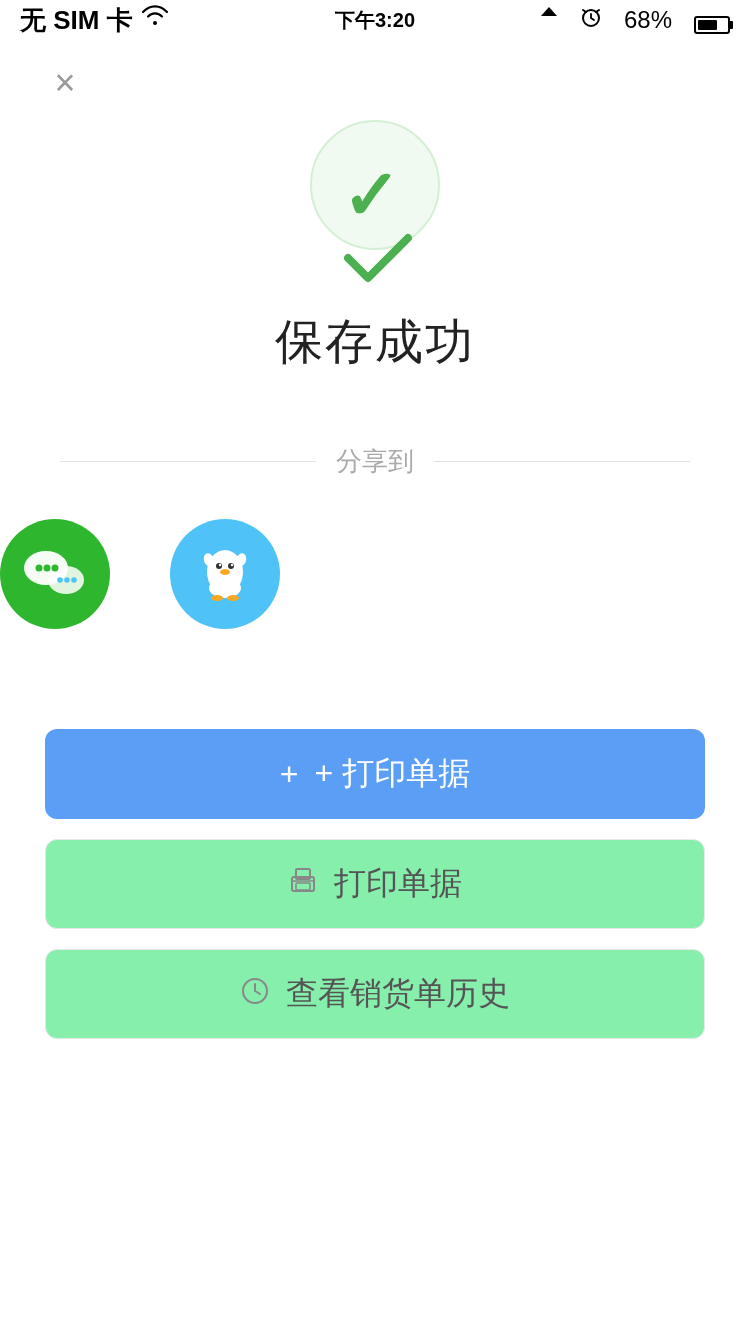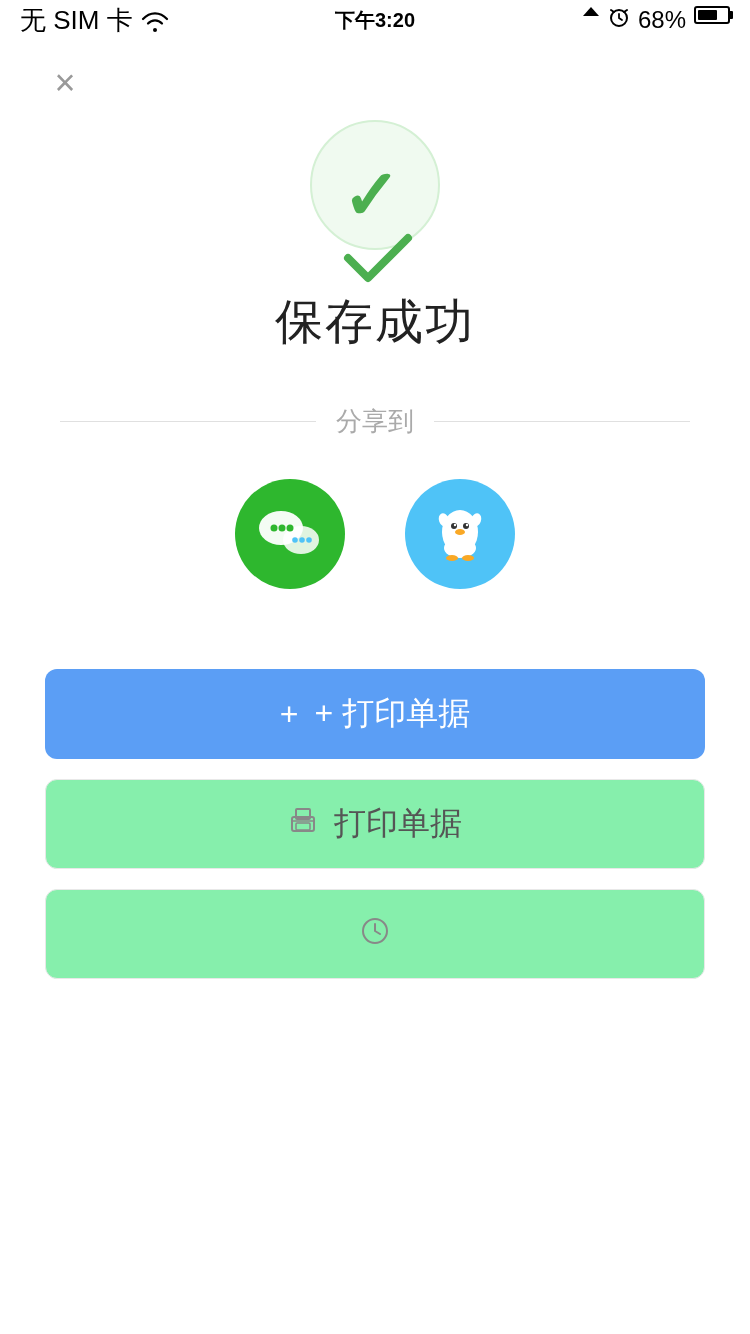--- a/index.html
+++ b/index.html
@@ -24,40 +24,40 @@
       height: 40px;
       display: flex;
       align-items: center;
       justify-content: space-between;
       padding: 0 20px;
       background: #ffffff;
     }
 
     .status-left {
       display: flex;
-      align-items: flex-end;
+      align-items: flex-start;
       gap: 8px;
       font-size: 26px;
-      font-weight: 400;
+      font-weight: 700;
       color: #000;
     }
 
     .status-center {
       font-size: 20px;
       font-weight: 600;
       color: #000;
       position: absolute;
       left: 50%;
       transform: translateX(-50%);
     }
 
     .status-right {
       display: flex;
-      align-items: flex-start;
-      gap: 8px;
+      align-items: flex-end;
+      gap: 22px;
       font-size: 24px;
       color: #000;
     }
 
     .wifi-icon {
       font-size: 22px;
     }
 
     .battery-bar {
       width: 36px;
@@ -89,20 +89,21 @@
       border-radius: 1px;
     }
 
     
     .main-content {
       width: 100%;
       display: flex;
       flex-direction: column;
       align-items: center;
       padding: 20px 0 0 0;
+      gap: 20px;
     }
 
     
     .close-button {
       position: absolute;
       top: 58px;
       left: 40px;
       width: 50px;
       height: 50px;
       display: flex;
@@ -153,21 +154,21 @@
       color: #222;
       margin-bottom: 50px;
       letter-spacing: 2px;
     }
 
     
     .share-section {
       width: 100%;
       display: flex;
       flex-direction: column;
-      align-items: center;
+      align-items: flex-start;
       margin-bottom: 50px;
     }
 
     .divider-row {
       width: 100%;
       display: flex;
       align-items: center;
       padding: 0 60px;
       gap: 20px;
       margin-bottom: 40px;
@@ -380,17 +381,18 @@
       <span>打印单据</span>
     </button>
 
     <button class="btn btn-secondary">
       <span class="btn-icon">
         <svg width="30" height="30" viewBox="0 0 30 30" fill="none">
           <circle cx="15" cy="15" r="12" stroke="#888" stroke-width="2" fill="none"></circle>
           <path d="M15 8v7l5 3" stroke="#888" stroke-width="2" stroke-linecap="round" stroke-linejoin="round"></path>
         </svg>
       </span>
+      <span>查看销货单历史</span>
     </button>
 
   </div>
 
 </div>
 
 </body></html>

